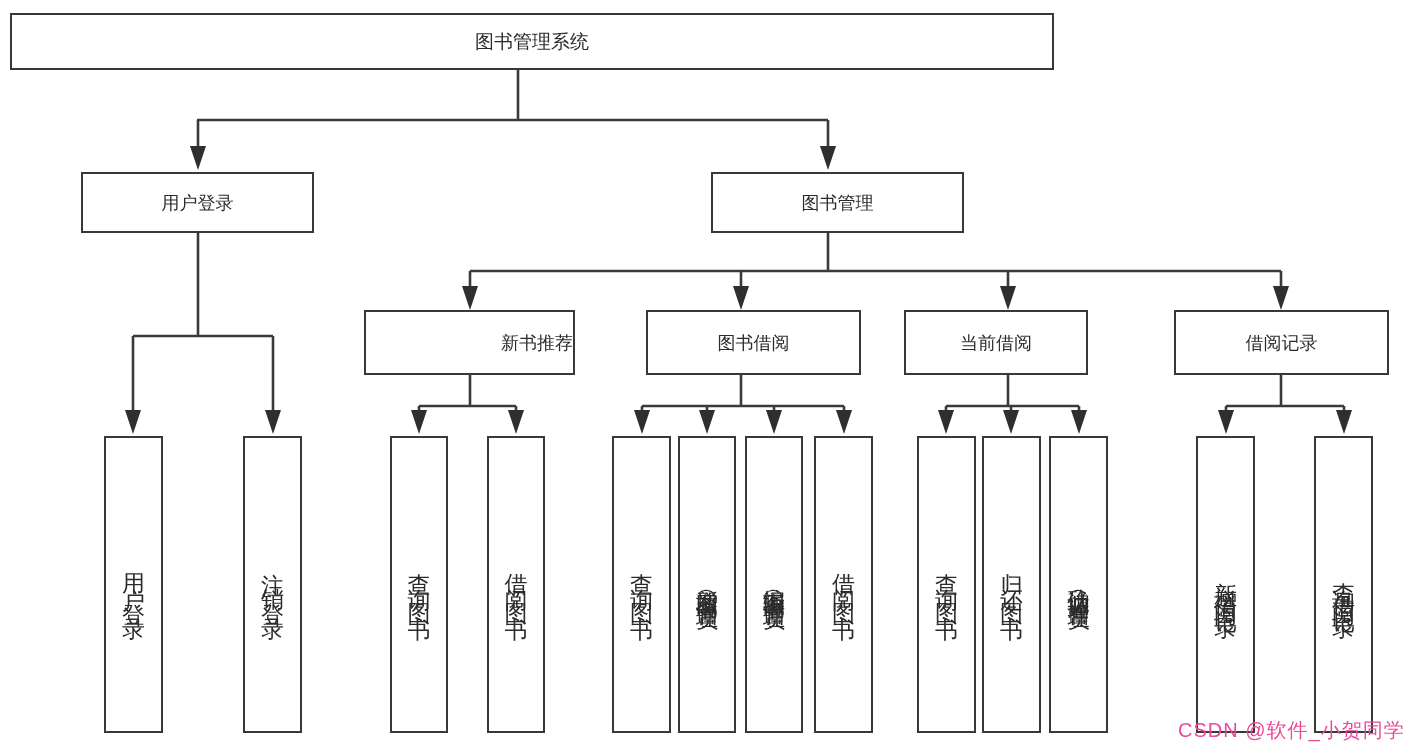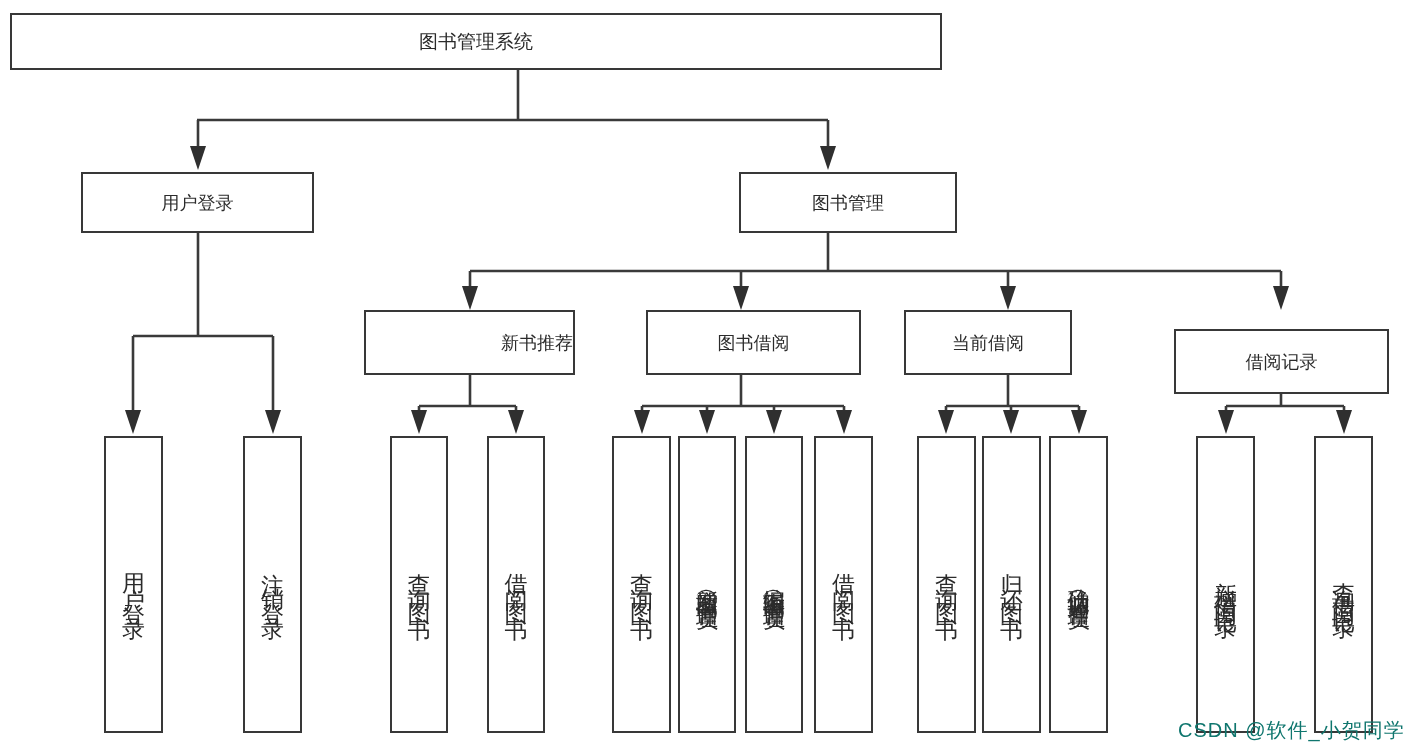--- a/index.html
+++ b/index.html
@@ -16,39 +16,39 @@
   svg.connectors path{stroke:#3a3a3a;stroke-width:2.6;fill:none;}
   svg.connectors polygon{fill:#2f2f2f;stroke:none;}
   .box{
     position:absolute;
     border:2.6px solid #383838;
     background:#ffffff;
     display:flex;align-items:center;justify-content:center;
     box-sizing:border-box;
     text-align:center;
   }
-  .root{left:10px;top:13px;width:932px;height:57px;font-size:19px;}
+  .root{left:10px;top:13px;width:1044px;height:57px;font-size:19px;}
   .lvl2{top:172px;height:61px;font-size:18px;}
   .lvl3{top:310px;height:65px;font-size:18px;}
   .leaf{top:436px;height:297px;}
   .vtext{
     writing-mode:vertical-rl;
     text-orientation:mixed;
     font-size:23px;
     line-height:1;
     white-space:nowrap;
   }
   .len4 .vtext{letter-spacing:15px;text-indent:0;}
   .len6 .vtext{letter-spacing:7px;}
   .len9 .vtext{letter-spacing:3px;font-size:22px;}
   .watermark{
     position:absolute;
     left:1178px;top:717px;
     font-size:20px;
-    color:#0f766e;
+    color:#ec4899;
     letter-spacing:1px;
     z-index:5;
     white-space:nowrap;
   }
 </style>
 </head>
 <body>
 
 <div class="stage">
 
@@ -114,34 +114,34 @@
       <polygon points="1336,410 1352,410 1344,434"></polygon>
   </svg>
 
   <div class="box root">
     <span>图书管理系统</span>
   </div>
 
   <div class="box lvl2" style="left:81px;width:233px;">
     <span>用户登录</span>
   </div>
-  <div class="box lvl2" style="left:711px;width:218px;margin-left:28px;">
+  <div class="box lvl2" style="left:711px;width:253px;">
     <span>图书管理</span>
   </div>
 
   <div class="box lvl3" style="left:364px;width:211px;justify-content:flex-end;">
     <span>新书推荐</span>
   </div>
   <div class="box lvl3" style="left:646px;width:215px;">
     <span>图书借阅</span>
   </div>
-  <div class="box lvl3" style="left:904px;width:168px;">
+  <div class="box lvl3" style="left:904px;width:184px;">
     <span>当前借阅</span>
   </div>
-  <div class="box lvl3" style="left:1174px;width:215px;margin-top:19px;">
+  <div class="box lvl3" style="left:1174px;width:215px;">
     <span>借阅记录</span>
   </div>
 
   <div class="box leaf len4" style="left:104px;width:59px;">
     <span class="vtext">用户登录</span>
   </div>
   <div class="box leaf len4" style="left:243px;width:59px;">
     <span class="vtext">注销登录</span>
   </div>
 

